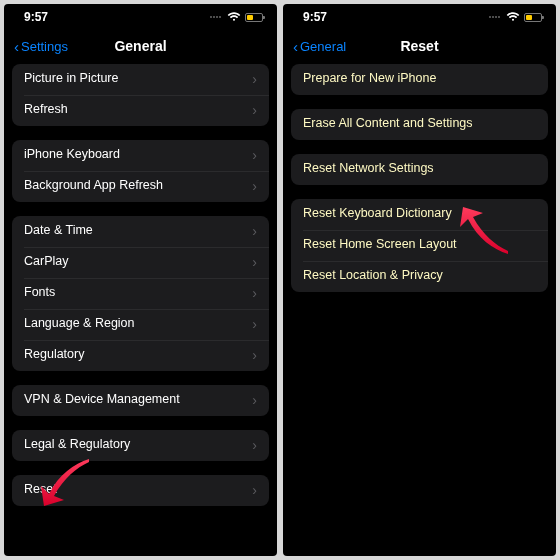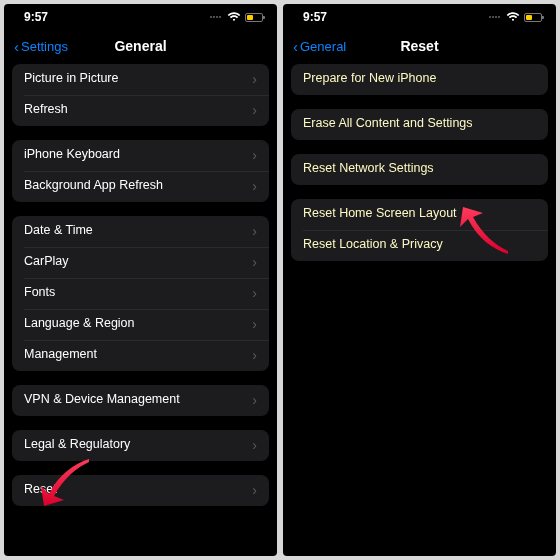--- a/index.html
+++ b/index.html
@@ -161,21 +161,21 @@
           </div>
           <div class="row">
             <span>Fonts</span>
             <span class="chevron">›</span>
           </div>
           <div class="row">
             <span>Language &amp; Region</span>
             <span class="chevron">›</span>
           </div>
           <div class="row">
-            <span>Management</span>
+            <span>Regulatory</span>
             <span class="chevron">›</span>
           </div>
         </div>
         <div class="group">
           <div class="row">
             <span>VPN &amp; Device Management</span>
             <span class="chevron">›</span>
           </div>
         </div>
         <div class="group">
@@ -242,20 +242,23 @@
             <span>Erase All Content and Settings</span>
           </div>
         </div>
         <div class="group">
           <div class="row link">
             <span>Reset Network Settings</span>
           </div>
         </div>
         <div class="group">
           <div class="row link">
+            <span>Reset Keyboard Dictionary</span>
+          </div>
+          <div class="row link">
             <span>Reset Home Screen Layout</span>
           </div>
           <div class="row link">
             <span>Reset Location &amp; Privacy</span>
           </div>
         </div>
       </div>
 
     <svg class="arrow" style="left:170px; top:200px;" width="60" height="55" viewBox="0 0 60 55">
       <defs>

